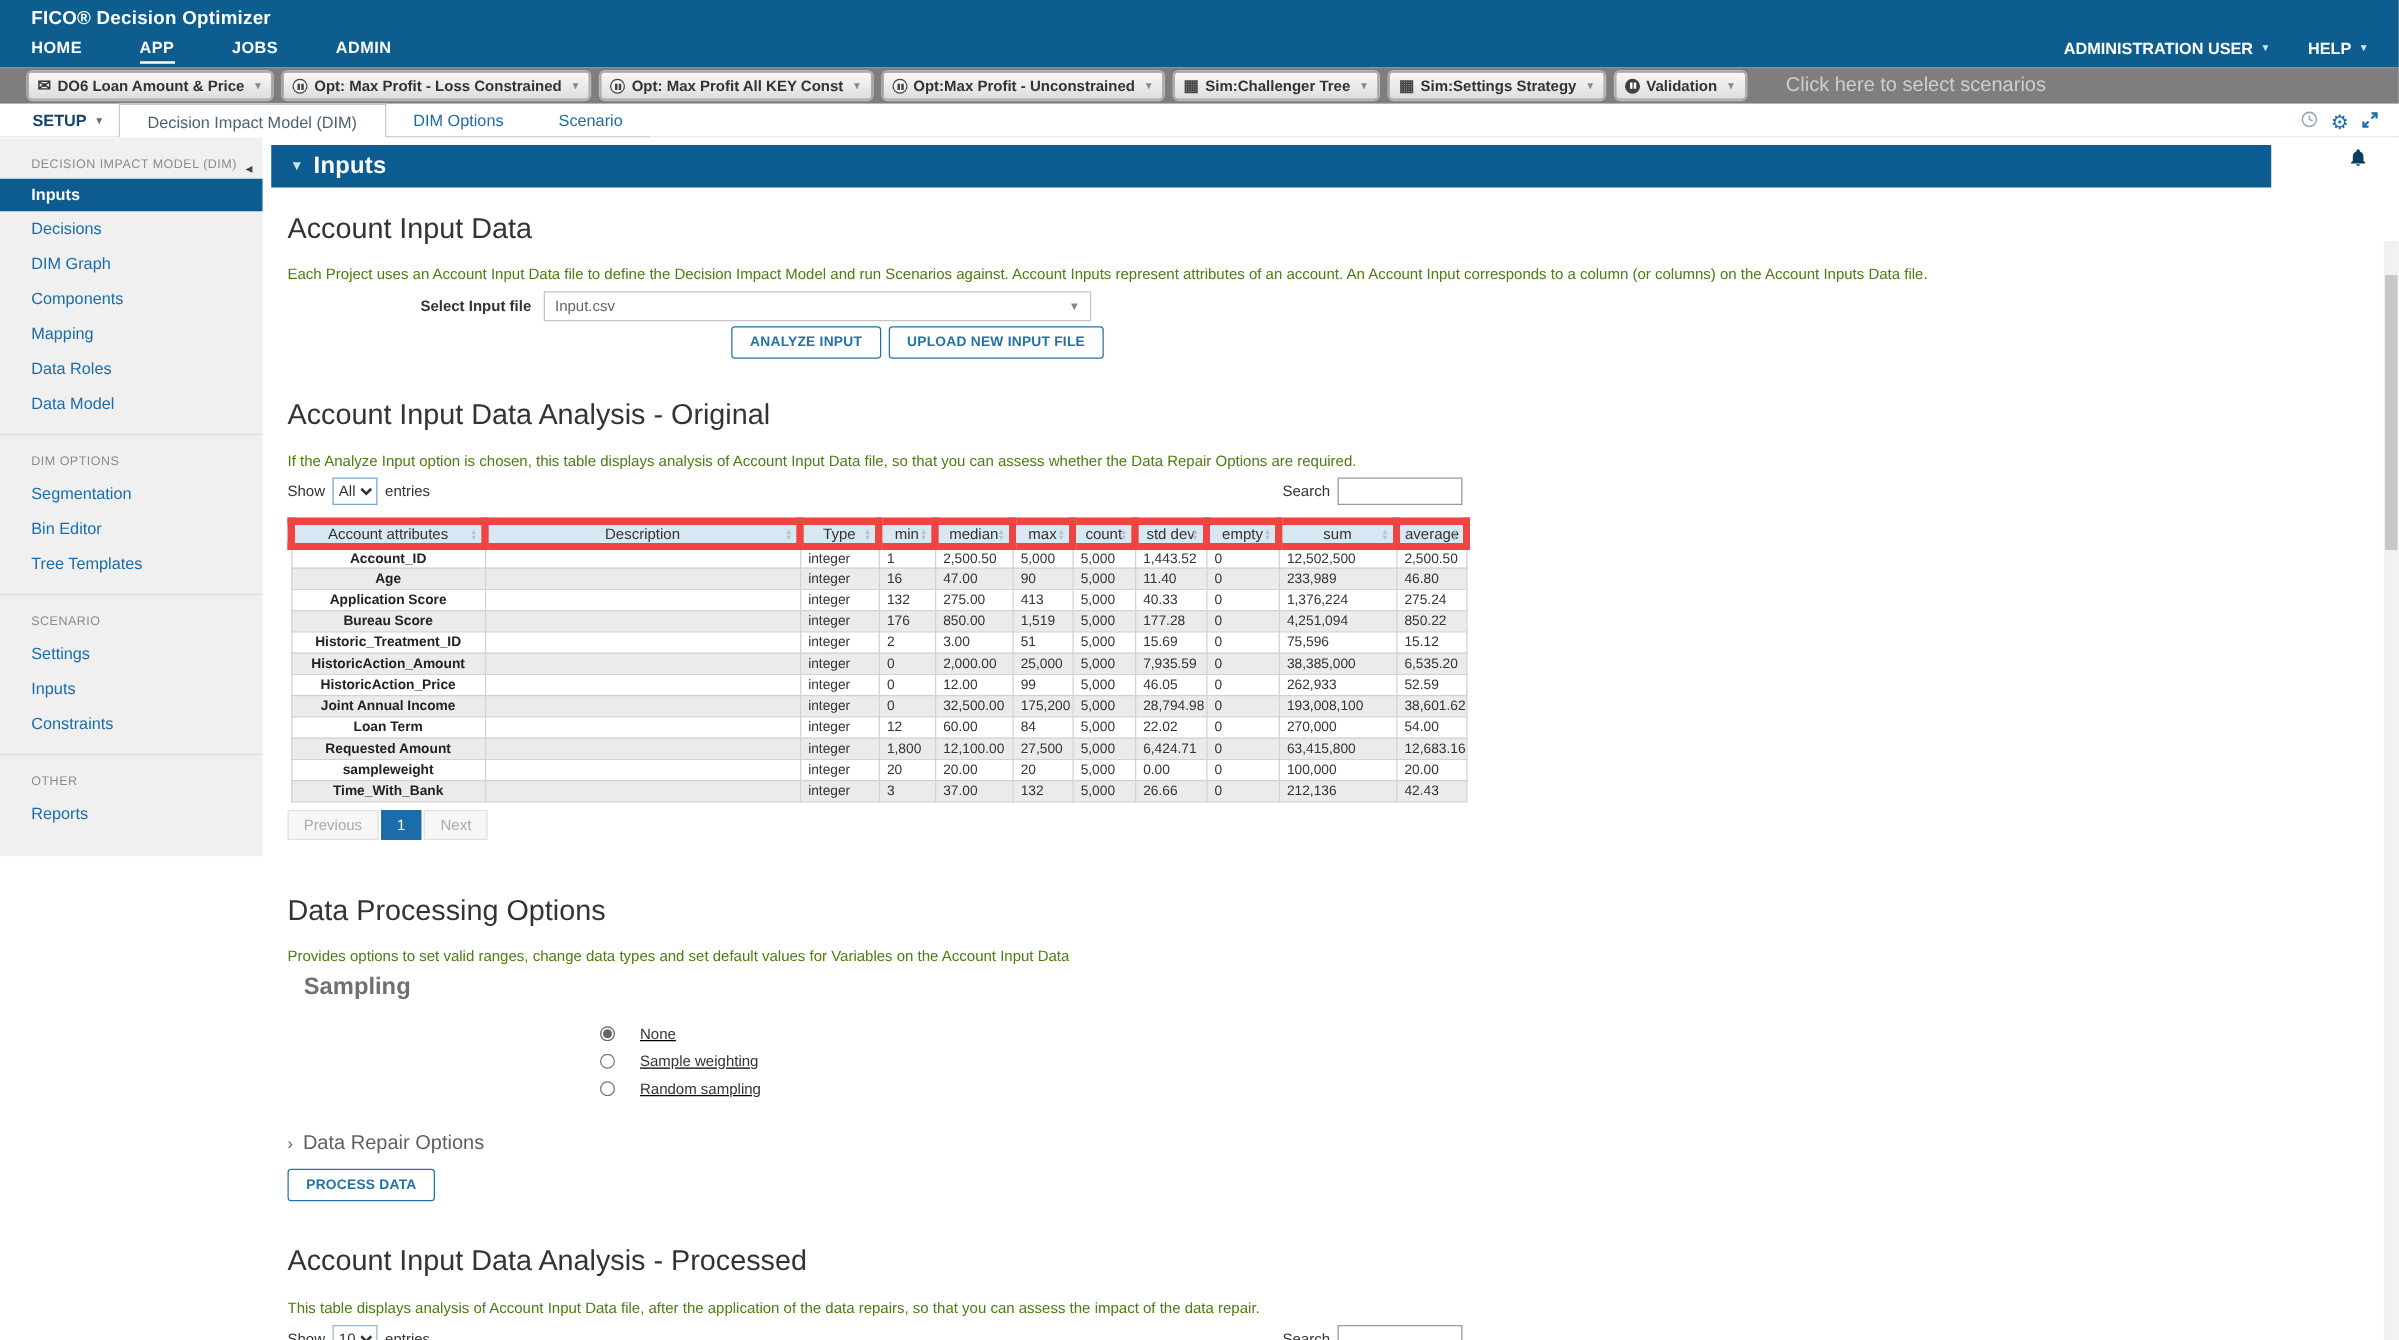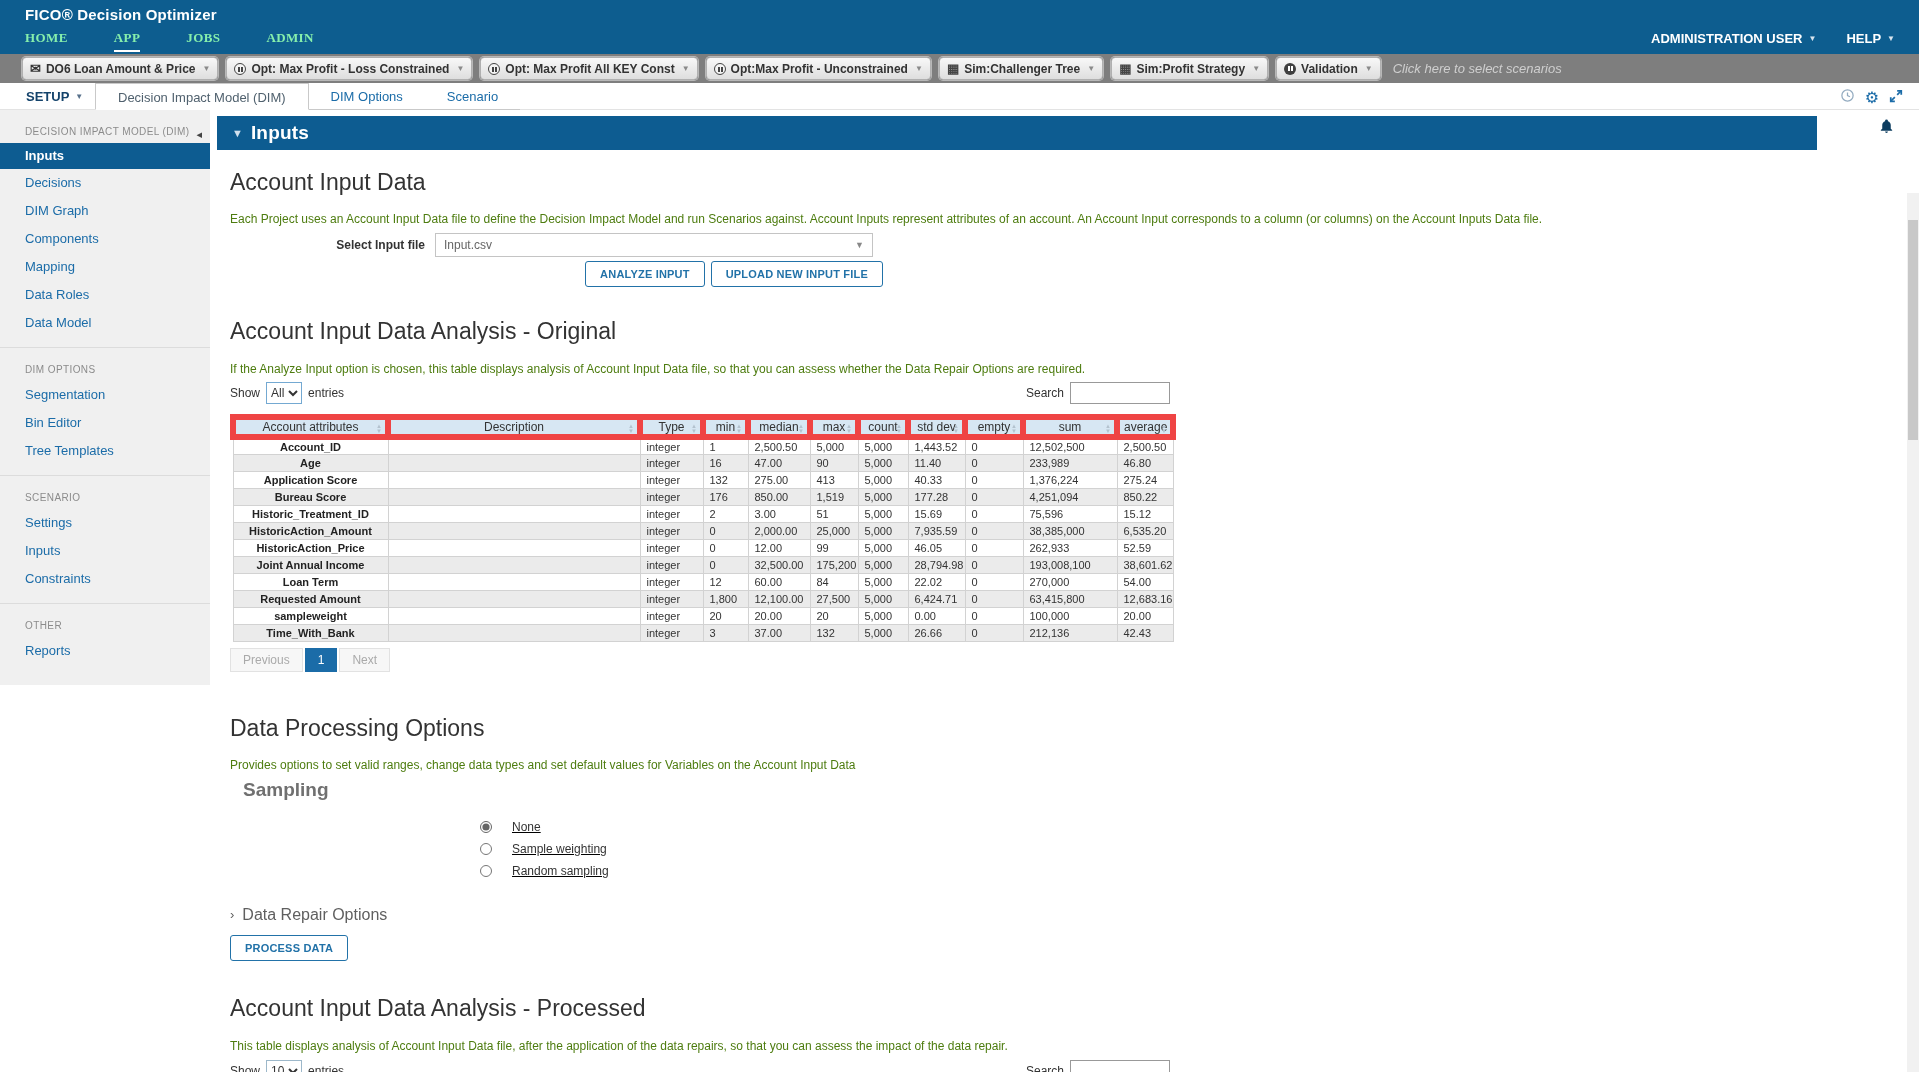--- a/index.html
+++ b/index.html
@@ -2,42 +2,42 @@
 <html><head>
 <meta charset="utf-8">
 <style>
   * { margin:0; padding:0; box-sizing:border-box; }
   html,body { width:1919px; height:1072px; overflow:hidden; background:#fff;
               font-family:"Liberation Sans", sans-serif; }
   
   .topbar { position:absolute; left:0; top:0; width:1919px; height:54px; background:#0d5d8f; }
   .brand  { position:absolute; left:25px; top:6px; font-size:15px; font-weight:bold; color:#fff; letter-spacing:.2px; }
   .topnav { position:absolute; left:25px; top:30px; display:flex; gap:46px; }
-  .topnav .nav-item { font-size:13px; font-weight:bold; color:#86efac; letter-spacing:.4px; cursor:pointer; padding-bottom:4px; border-bottom:2px solid transparent;font-family:Liberation Serif, serif; }
+  .topnav .nav-item { font-size:13px; font-weight:bold; color:#ffffff; letter-spacing:.4px; cursor:pointer; padding-bottom:4px; border-bottom:2px solid transparent; }
   .topnav .nav-item.active { border-bottom:2px solid #fff; }
   .top-right { position:absolute; right:24px; top:31px; display:flex; gap:30px; color:#fff; font-size:13px; font-weight:bold; }
   .dd-caret { font-size:8px; margin-left:6px; vertical-align:2px; color:#d7e4ee; }
   
   .scenbar { position:absolute; left:0; top:54px; width:1919px; height:29px; background:#7e7e7e;
              display:flex; align-items:center; padding-left:22px; gap:8px; }
   .scen-btn { height:23px; background:linear-gradient(#f8f8f8,#dedede); border:1px solid #b0b0b0; border-radius:4px;
               display:flex; align-items:center; gap:5px; padding:0 7px; font-size:12px; font-weight:bold; color:#333;
               box-shadow:0 0 0 1px rgba(255,255,255,.45); cursor:pointer; white-space:nowrap; }
   .scen-btn .dd { color:#8a8a8a; font-size:8px; margin-left:2px; }
   .sic { display:inline-flex; align-items:center; justify-content:center; }
   .ic-envelope { font-size:13px; color:#333; }
   .ic-grid { font-size:13px; color:#444; line-height:11px; }
   .ic-opt, .ic-validation { width:12px; height:12px; border-radius:50%; position:relative; }
   .ic-opt { border:1px solid #444; background:#f4f4f4; }
   .ic-validation { background:#3f3f3f; }
   .ic-opt::before, .ic-opt::after { content:""; position:absolute; top:3px; width:2px; height:5px; background:#444; }
   .ic-opt::before { left:3px; } .ic-opt::after { left:6px; }
   .ic-validation::before, .ic-validation::after { content:""; position:absolute; top:3.5px; width:2px; height:5px; background:#fff; }
   .ic-validation::before { left:3.5px; } .ic-validation::after { left:6.5px; }
-  .scen-hint { font-size:13px; font-style:italic; color:#cfcfcf; margin-left:4px; }
+  .scen-hint { font-size:16px; color:#cfcfcf; margin-left:24px; }
   
   .tabbar { position:absolute; left:0; top:83px; width:1919px; height:27px; background:#fff; border-bottom:1px solid #e3e3e3; }
   .setup { position:absolute; left:26px; top:6px; font-size:13px; font-weight:bold; color:#14436b; cursor:pointer; }
   .setup .dd-caret { color:#5c7florida; }
   .setup .dd-caret { color:#57708a; }
   .tabs { position:absolute; left:95px; top:0; height:27px; display:flex; }
   .tab { height:27px; padding:6px 22px 0 22px; font-size:13px; color:#1b6ca8; cursor:pointer; border-bottom:1px solid #c9c9c9; }
   .tab.active { color:#50616e; background:#fff; border:1px solid #c9c9c9; border-bottom:1px solid #fff; }
   .corner-icons { position:absolute; right:16px; top:5px; display:flex; gap:10px; align-items:center; }
   .corner-icons .gear { font-size:16px; color:#1b6ca8; line-height:15px; cursor:pointer; }
@@ -150,21 +150,21 @@
         <span class="lbl">Opt:Max Profit - Unconstrained</span>
         <span class="dd">▼</span>
       </div>
       <div class="scen-btn">
         <span class="sic ic-grid">▦</span>
         <span class="lbl">Sim:Challenger Tree</span>
         <span class="dd">▼</span>
       </div>
       <div class="scen-btn">
         <span class="sic ic-grid">▦</span>
-        <span class="lbl">Sim:Profit Strategy</span>
+        <span class="lbl">Sim:Settings Strategy</span>
         <span class="dd">▼</span>
       </div>
       <div class="scen-btn">
         <span class="sic ic-validation"></span>
         <span class="lbl">Validation</span>
         <span class="dd">▼</span>
       </div>
     </div>
   <div class="scen-hint">Click here to select scenarios</div>
 </div>

